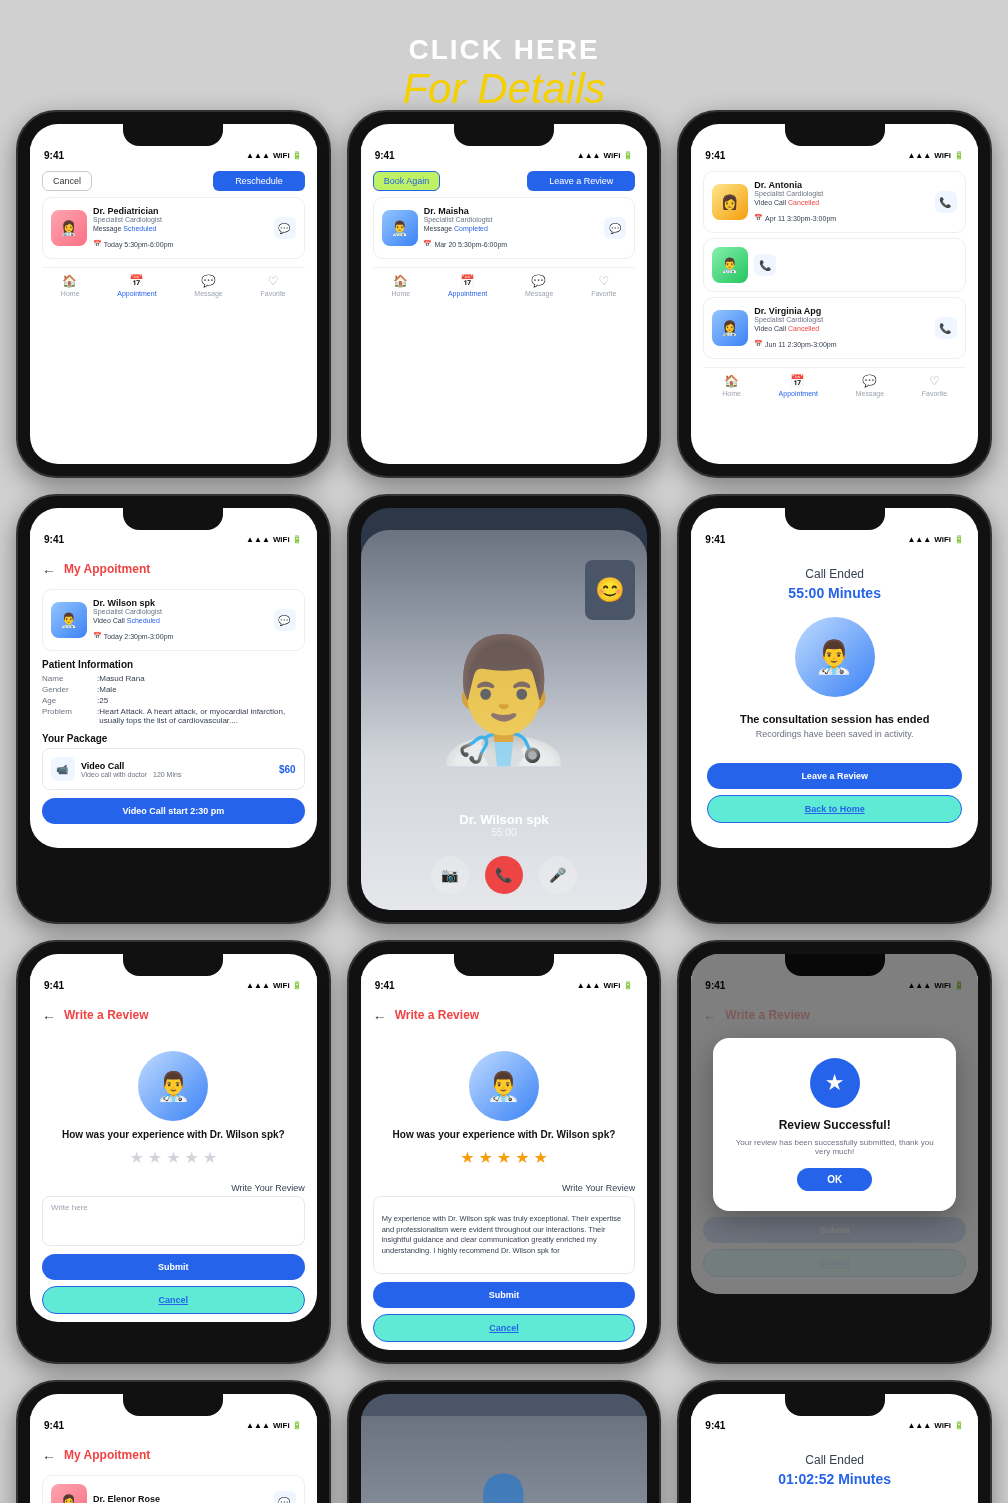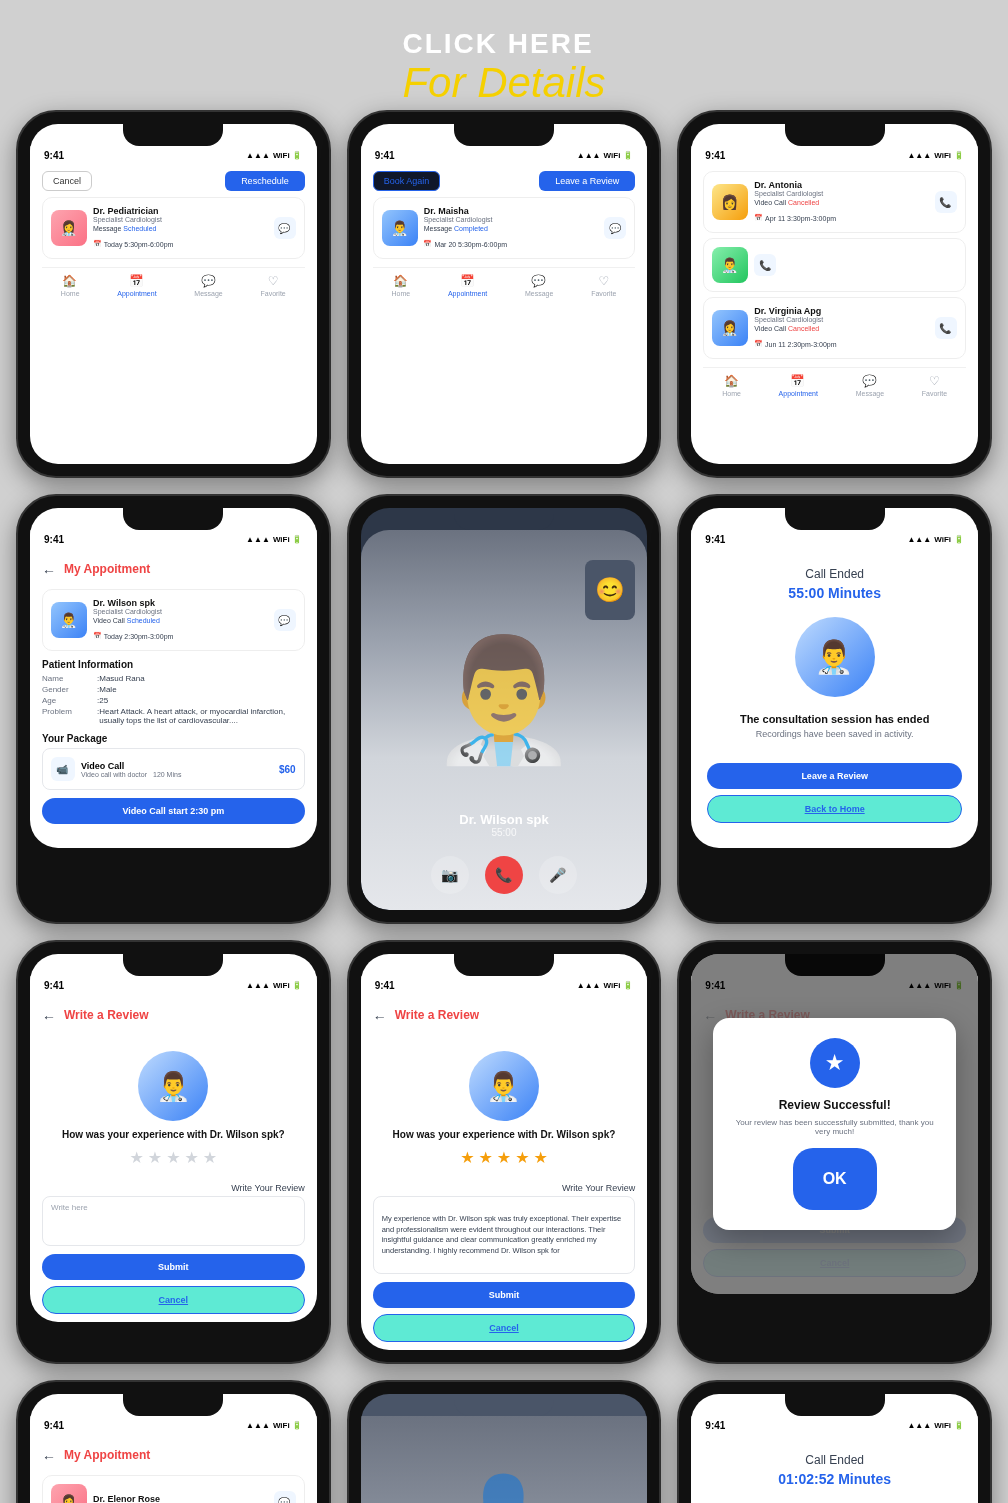--- a/index.html
+++ b/index.html
@@ -7,24 +7,24 @@
       background: #d0d0d0;
       font-family: -apple-system, BlinkMacSystemFont, 'Segoe UI', sans-serif;
       width: 1008px;
       min-height: 1503px;
       position: relative;
       overflow-x: hidden;
     }
 
     
     .banner {
-      text-align: left;
+      text-align: center;
       padding: 10px 0 5px;
       position: absolute;
-      top: 18px;
+      top: 24px;
       left: 50%;
       transform: translateX(-50%);
       z-index: 100;
     }
     .banner-click {
       font-size: 28px;
       font-weight: 900;
       color: white;
       text-transform: uppercase;
       letter-spacing: 2px;
@@ -99,27 +99,27 @@
       background: white;
       border-radius: 6px;
       padding: 4px 10px;
       font-size: 9px;
       color: #333;
     }
     .btn-blue {
       background: #2563eb;
       border: none;
       border-radius: 6px;
-      padding: 4px 16px;
+      padding: 4px 22px;
       font-size: 9px;
       color: white;
     }
     .btn-outline {
       border: 1px solid #2563eb;
-      background: #0f172a;
+      background: #bef264;
       border-radius: 6px;
       padding: 4px 10px;
       font-size: 9px;
       color: #2563eb;
     }
 
     .doctor-card {
       border: 1px solid #eee;
       border-radius: 10px;
       padding: 8px;
@@ -368,22 +368,22 @@
       font-size: 22px;
       color: white;
     }
     .modal-title { font-size: 12px; font-weight: 700; color: #111; margin-bottom: 6px; }
     .modal-sub { font-size: 8px; color: #6b7280; margin-bottom: 12px; }
     .modal-ok {
       background: #2563eb;
       color: white;
       border: none;
       border-radius: 20px;
-      padding: 22px 30px;
-      font-size: 16px;
+      padding: 6px 30px;
+      font-size: 10px;
       font-weight: 600;
       text-align: center;
     }
 
     
     .dimmed { opacity: 0.4; }
 
     
     .partial-phone {
       height: 220px;

